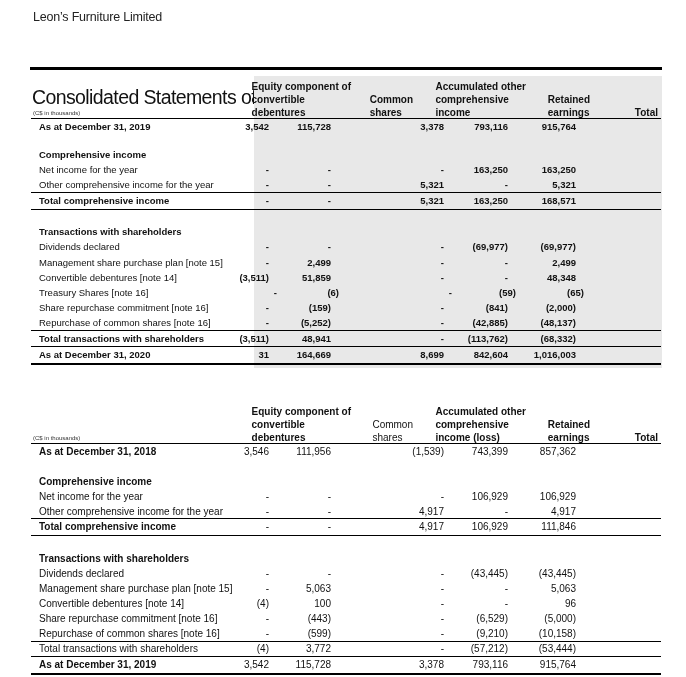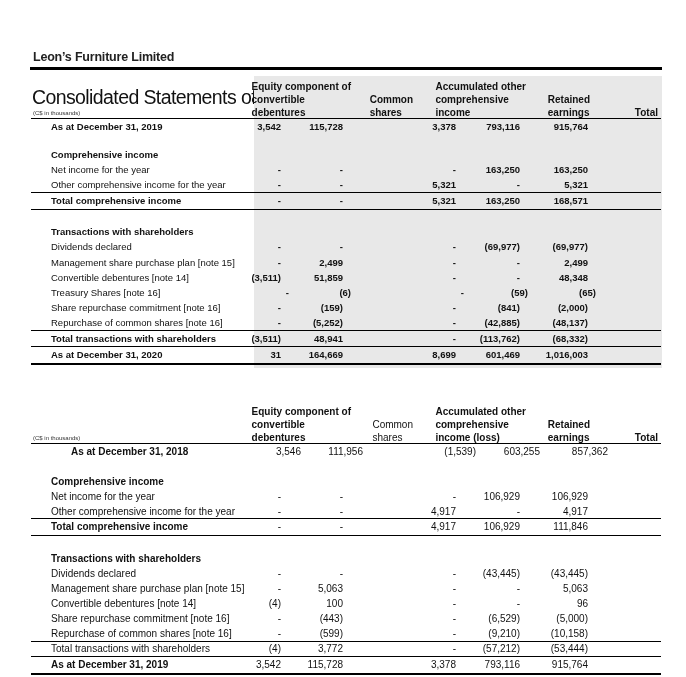--- a/index.html
+++ b/index.html
@@ -1,27 +1,27 @@
 <!DOCTYPE html>
 <html><head>
 <meta charset="utf-8">
 <style>
   html, body { margin:0; padding:0; background:#ffffff; }
   body { width:686px; height:677px; position:relative; overflow:hidden;
          font-family:"Liberation Sans", sans-serif; color:#111; }
   .abs { position:absolute; }
-  .company { left:33px; top:10px; font-size:12.5px; font-weight:bold; color:#222; letter-spacing:-0.2px;margin-top:40px; }
+  .company { left:33px; top:10px; font-size:12.5px; font-weight:normal; color:#222; letter-spacing:-0.2px; }
   .title { left:32px; top:38px; font-size:19.5px; color:#111; letter-spacing:-0.6px; white-space:nowrap;margin-top:48px; }
   .thick { left:30px; width:632px; top:67px; height:3px; background:#000; }
   .band { left:254px; width:408px; background:#e8e8e8; }
   .hline { left:31px; width:630px; height:1px; background:#000; }
   .hline2 { left:31px; width:630px; height:2px; background:#000; }
   .hdr { font-size:10px; font-weight:bold; text-align:left; line-height:13px; color:#111; }
   .units { left:33px; font-size:6px; color:#333; }
-  .row { position:absolute; left:16px; width:600px; height:15px; font-size:10px; line-height:15px; }
+  .row { position:absolute; left:4px; width:600px; height:15px; font-size:10px; line-height:15px; }
   .row .label { position:absolute; left:35px; white-space:nowrap; }
   .row .c { position:absolute; text-align:right; white-space:nowrap; }
   .c1 { right:335px; } 
   .c2 { right:273px; } 
   .c3 { right:160px; } 
   .c4 { right:96px; }  
   .c5 { right:28px; }  
   .bold { font-weight:bold; }
   .t1 .row { font-size:9.5px; }
 </style>
@@ -157,21 +157,21 @@
     <span class="c c3">-</span>
     <span class="c c4">(113,762)</span>
     <span class="c c5">(68,332)</span>
   </div>
   <div class="abs hline" style="top:346px;"></div>
   <div class="row bold" style="top:347px;">
     <span class="label">As at December 31, 2020</span>
     <span class="c c1">31</span>
     <span class="c c2">164,669</span>
     <span class="c c3">8,699</span>
-    <span class="c c4">601,469</span>
+    <span class="c c4">842,604</span>
     <span class="c c5">1,016,003</span>
   </div>
   <div class="abs hline2" style="top:363px;"></div>
 </div>
 
 <div class="t2">
   <div class="abs hdr" style="right:335px;top:405px;">
     <div>Equity component of</div>
     <div>convertible</div>
     <div>debentures</div>
@@ -188,26 +188,26 @@
   <div class="abs hdr" style="right:96px;top:418px;">
     <div>Retained</div>
     <div>earnings</div>
   </div>
   <div class="abs hdr" style="right:28px;top:431px;">
     <div>Total</div>
   </div>
   <div class="abs units" style="top:435px;">(C$ in thousands)</div>
   <div class="abs hline" style="top:443px;"></div>
 
-  <div class="row" style="top:444px;margin-left:20px;">
+  <div class="row" style="top:444px;">
     <span class="label bold">As at December 31, 2018</span>
     <span class="c c1">3,546</span>
     <span class="c c2">111,956</span>
     <span class="c c3">(1,539)</span>
-    <span class="c c4">603,255</span>
+    <span class="c c4">743,399</span>
     <span class="c c5">857,362</span>
   </div>
 
   <div class="row bold" style="top:474px;">
     <span class="label">Comprehensive income</span>
   </div>
   <div class="row" style="top:489px;">
     <span class="label">Net income for the year</span>
     <span class="c c1">-</span>
     <span class="c c2">-</span>

